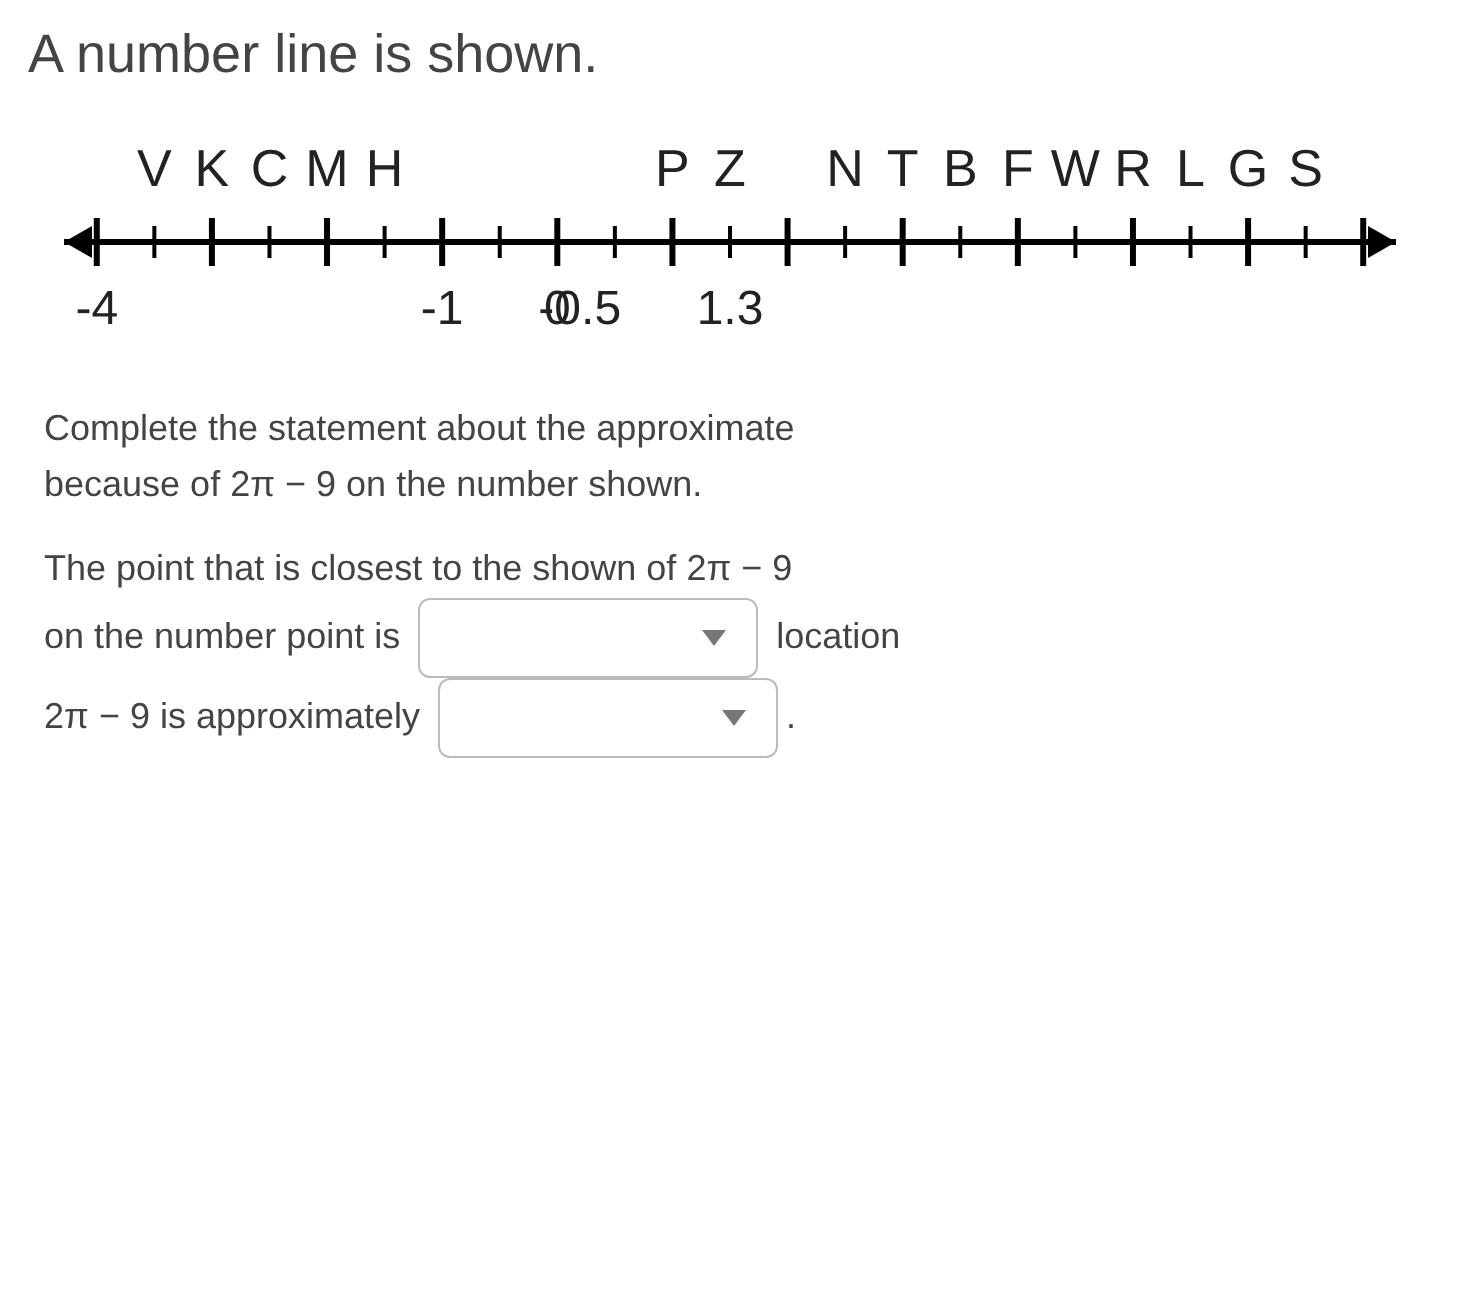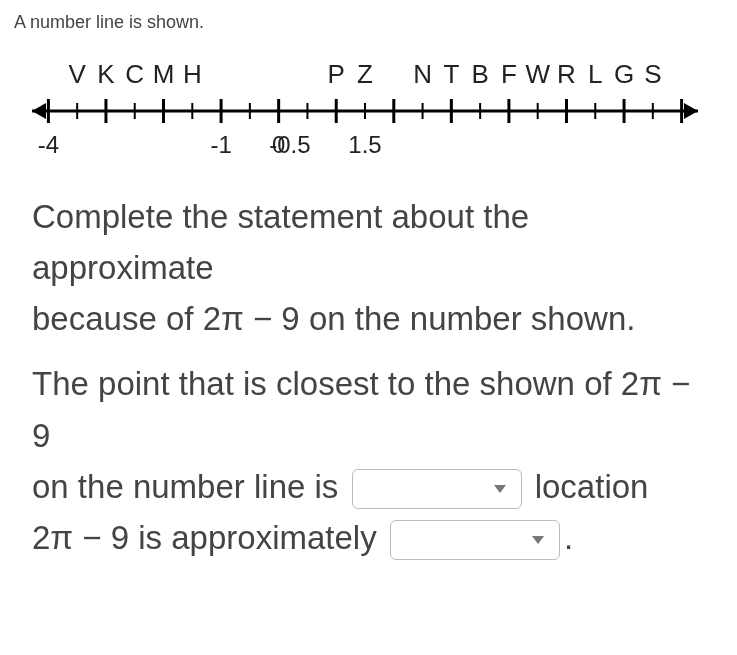--- a/index.html
+++ b/index.html
@@ -5,21 +5,21 @@
   * { box-sizing: border-box; }
   body {
     margin: 0;
     padding: 12px 14px;
     font-family: Arial, Helvetica, sans-serif;
     color: #333;
     background: #fff;
     width: 737px;
   }
   .intro {
-    font-size: 18px;
+    font-size: 27px;
     color: #444;
     margin-bottom: 24px;
   }
   .numline-wrap {
     margin: 0 0 28px 6px;
     width: 690px;
   }
   .points-row {
     position: relative;
     height: 34px;
@@ -37,24 +37,24 @@
     position: relative;
     height: 32px;
     font-size: 24px;
     color: #222;
   }
   .labels-row span {
     position: absolute;
     transform: translateX(-50%);
   }
   .para {
-    font-size: 33px;
+    font-size: 18px;
     color: #444;
     line-height: 1.55;
-    margin: 14px 18px;
+    margin: 14px 8px;
   }
   .mathop { font-family: Liberation Sans, sans-serif; }
   .dd {
     display: inline-flex;
     align-items: center;
     justify-content: flex-end;
     min-width: 170px;
     height: 40px;
     border: 1px solid #bbb;
     border-radius: 6px;
@@ -115,32 +115,32 @@
       <line x1="575.2608695652174" y1="12" x2="575.2608695652174" y2="28" stroke="#000" stroke-width="2"></line>
       <line x1="604.0434782608696" y1="8" x2="604.0434782608696" y2="32" stroke="#000" stroke-width="3"></line>
       <line x1="632.8260869565217" y1="12" x2="632.8260869565217" y2="28" stroke="#000" stroke-width="2"></line>
       <line x1="661.608695652174" y1="8" x2="661.608695652174" y2="32" stroke="#000" stroke-width="3"></line>
     </svg>
   <div class="labels-row" id="labels-row">
       <span style="left: 28.3913px; top: 0px;">-4</span>
       <span style="left: 201.087px; top: 0px;">-1</span>
       <span style="left: 229.87px; top: 0px; margin-left: 40px;">-0.5</span>
       <span style="left: 258.652px; top: 0px;">0</span>
-      <span style="left: 345px; top: 0px;">1.5</span>
+      <span style="left: 345px; top: 0px;">1.3</span>
     </div>
 </div>
 
 <div class="para">
   <span>Complete the statement about the approximate</span><br>
   <span>because of </span><span class="mathop"><span class="mathop">2π</span><span> − </span><span>9</span></span><span> on the number shown.</span>
 </div>
 
 <div class="para">
   <span>The point that is closest to the shown of </span><span class="mathop"><span class="mathop">2π</span><span> − </span><span>9</span></span><br>
-  <span> on the number line is </span>
+  <span> on the number point is </span>
   <span class="dd">
     <span></span>
     <svg width="14" height="10" viewBox="0 0 14 10">
         <polygon points="1,1 13,1 7,9" fill="#777"></polygon>
       </svg>
   </span>
   <span> location</span><br>
   <span class="mathop"><span class="mathop">2π</span><span> − </span><span>9</span></span>
   <span> is approximately </span>
   <span class="dd">

